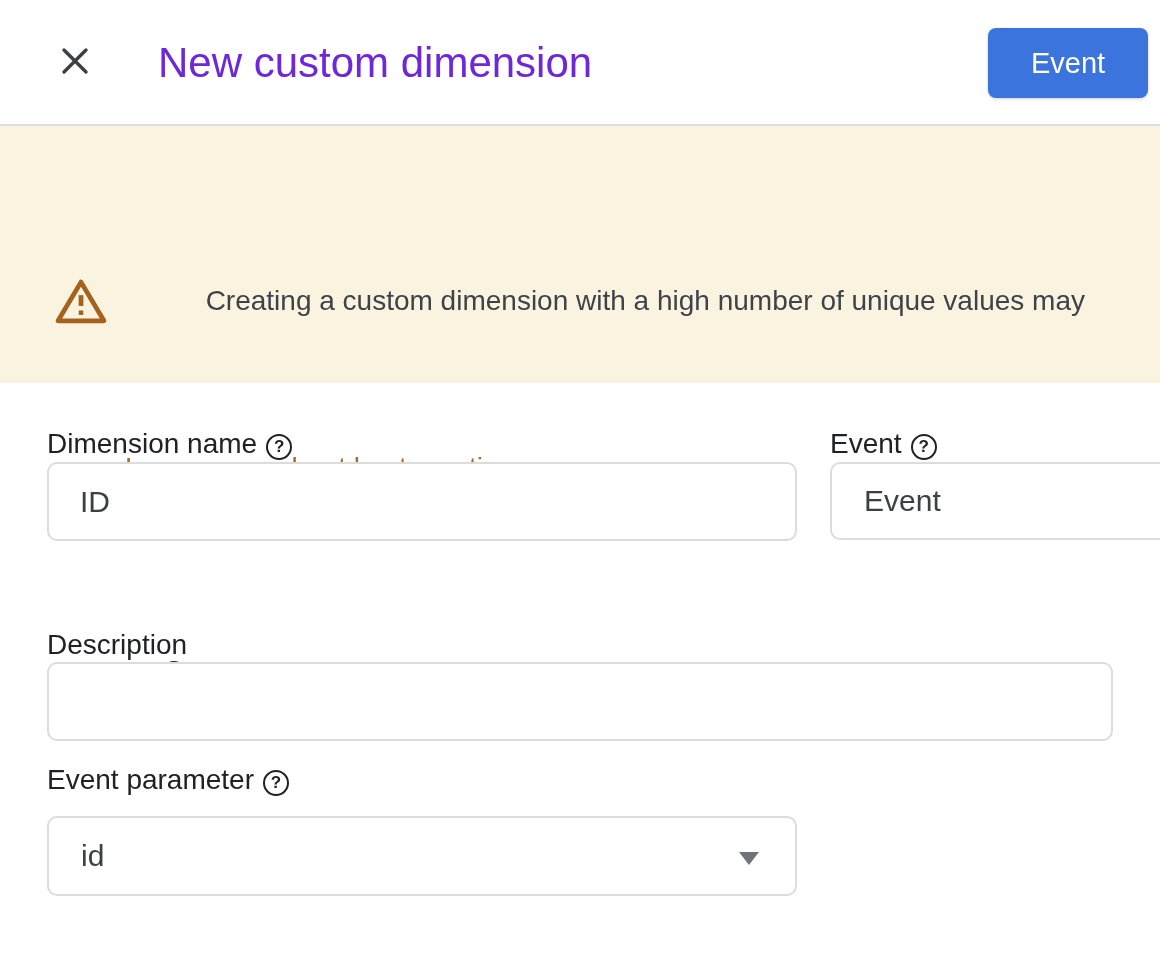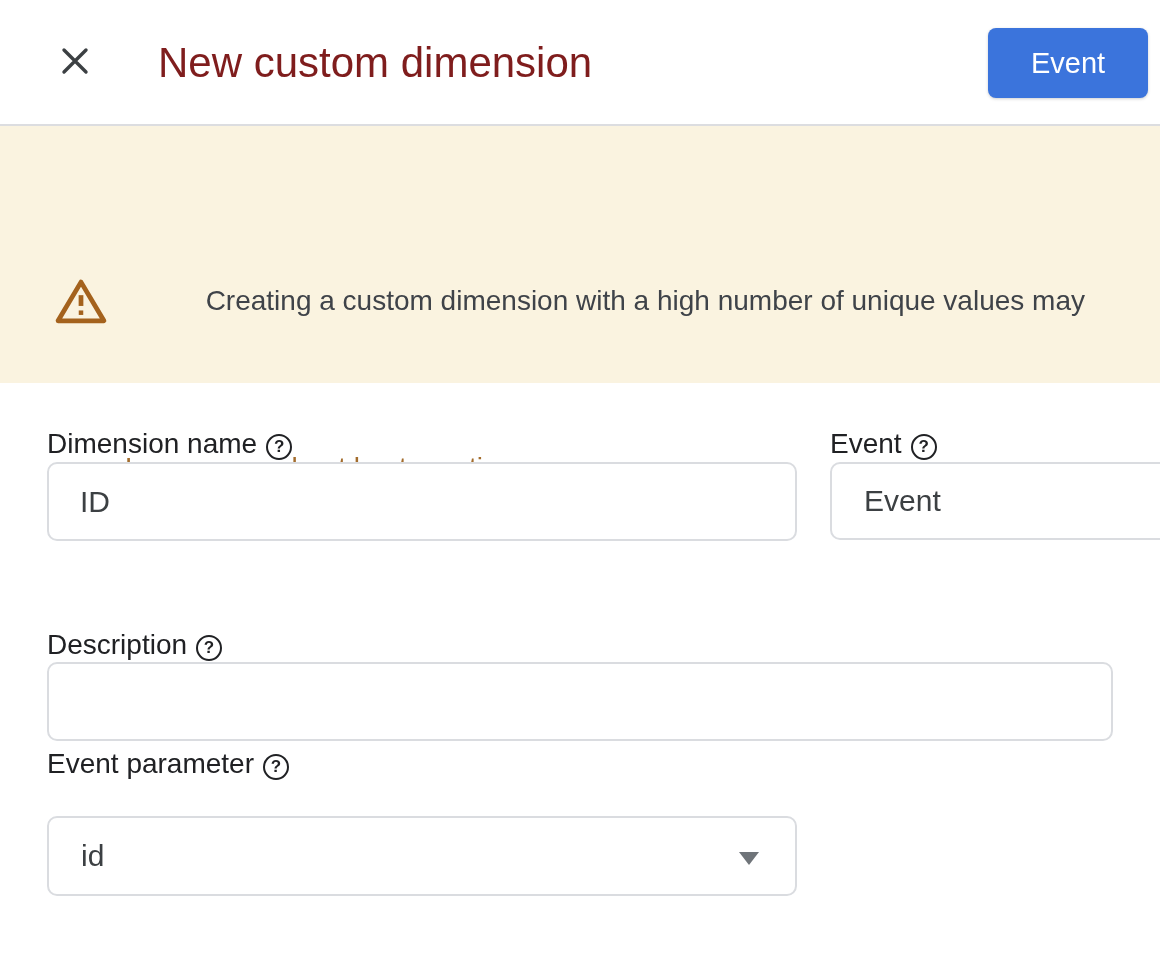--- a/index.html
+++ b/index.html
@@ -22,21 +22,21 @@
 
   
   .close-btn{
     left:52px;top:38px;width:46px;height:46px;
     display:flex;align-items:center;justify-content:center;
     background:transparent;border:none;cursor:pointer;
   }
   .page-title{
     left:158px;top:37px;
     font-size:42px;font-weight:400;line-height:52px;
-    color:#7f1d1d;white-space:nowrap;
+    color:#6d28d9;white-space:nowrap;
   }
   .save-btn{
     left:988px;top:28px;width:160px;height:70px;
     background:var(--save-blue);
     color:#ffffff;font-size:29px;font-weight:500;
     font-family:"Liberation Sans","DejaVu Sans",sans-serif;
     border:none;border-radius:8px;cursor:pointer;
     box-shadow:0 1px 3px rgba(60,64,67,.25);
   }
   .divider{
@@ -68,22 +68,22 @@
   }
   .help-icon{
     display:inline-flex;align-items:center;justify-content:center;
     width:26px;height:26px;margin-left:9px;
     border:2.5px solid #202124;border-radius:50%;
     font-size:17px;font-weight:700;color:#202124;
     flex:0 0 auto;
   }
   .lbl-dimension{left:47px;top:428px;}
   .lbl-scope{left:830px;top:428px;}
-  .lbl-description{left:47px;top:629px;}
-  .lbl-param{left:47px;top:748px;}
+  .lbl-description{left:47px;top:629px;flex-direction:column;}
+  .lbl-param{left:47px;top:764px;}
 
   .text-input{
     border:2px solid var(--border-gray);border-radius:10px;
     font-family:"Liberation Sans","DejaVu Sans",sans-serif;
     font-size:30px;color:#3c4043;
     padding-left:31px;background:#ffffff;outline:none;
   }
   .input-dimension{left:47px;top:462px;width:750px;height:79px;}
   .input-description{left:47px;top:662px;width:1066px;height:79px;}
 

